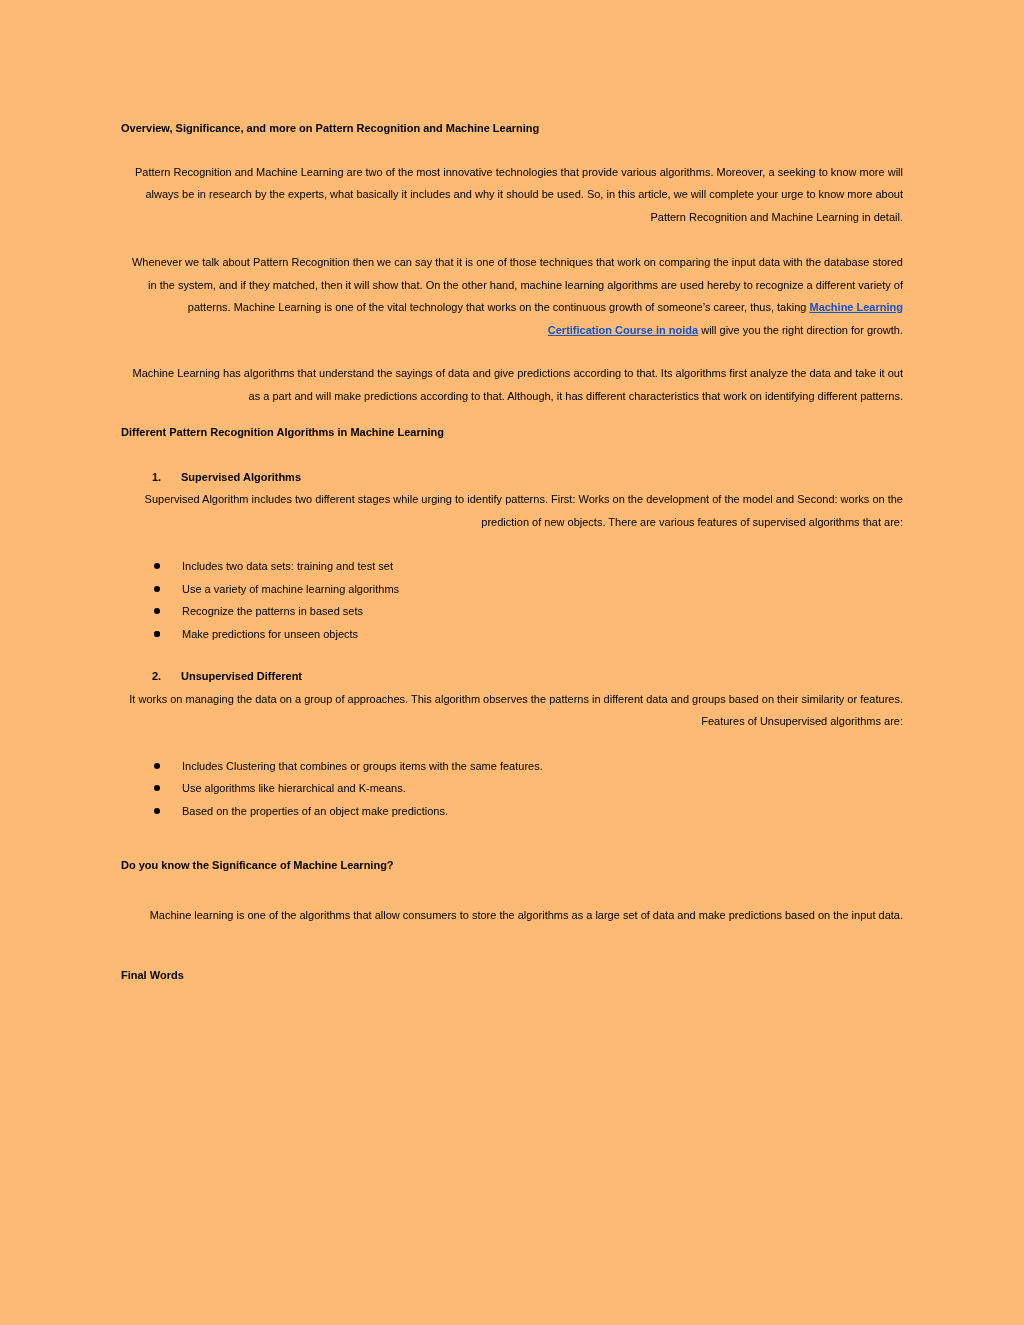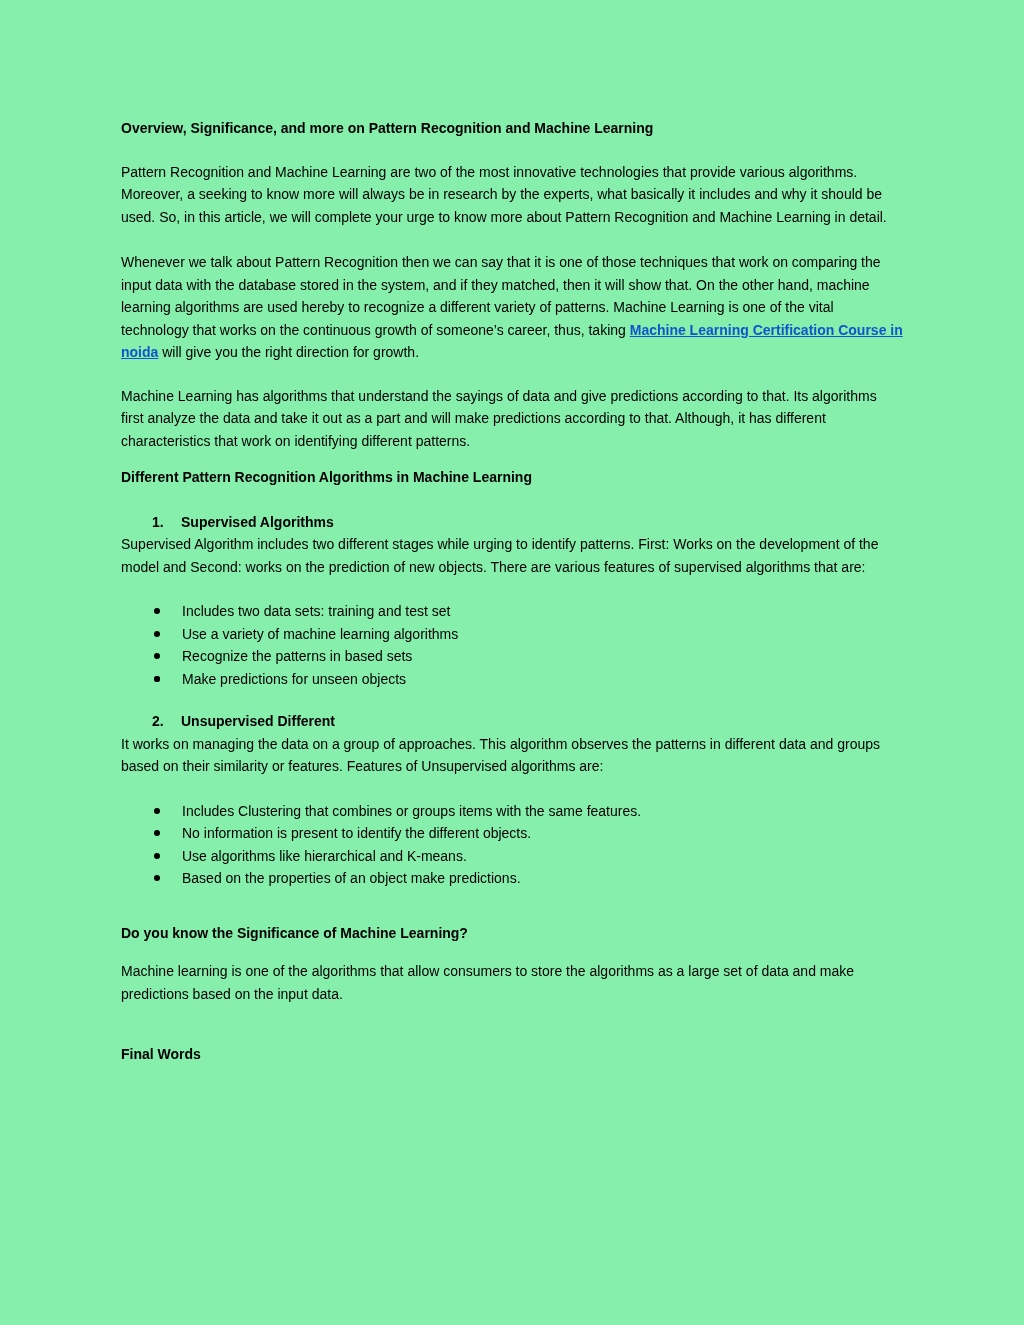--- a/index.html
+++ b/index.html
@@ -4,34 +4,35 @@
 <style>
   html, body {
     margin: 0;
     padding: 0;
     background: #ffffff;
   }
   .page {
     position: relative;
     width: 1024px;
     height: 1325px;
-    background: #86efac;
+    background: #fdba74;
     box-sizing: border-box;
     padding: 117px 121px 0 121px;
     font-family: "Liberation Sans", sans-serif;
-    font-size: 14px;
+    font-size: 11px;
     line-height: 22.5px;
     color: #000000;
     overflow: hidden;
   }
   .heading {
     font-weight: bold;
   }
   .para {
     font-weight: normal;
+    text-align: right;
   }
   .numbered-item {
     font-weight: bold;
   }
   .numbered-item .num {
     display: inline-block;
     margin-left: 31px;
     width: 29px;
   }
   .bullet-list {
@@ -83,24 +84,23 @@
     <div class="bullet-row"><span class="bullet-dot"></span></div>
     <div class="bullet-row"><span class="bullet-dot"></span><span>Make predictions for unseen objects</span></div>
   </div>
 
   <div class="numbered-item"><span class="num">2.</span><span>Unsupervised Different</span></div>
 
   <div class="para" style="margin-bottom:22px">It works on managing the data on a group of approaches. This algorithm observes the patterns in different data and groups based on their similarity or features. Features of Unsupervised algorithms are:</div>
 
   <div class="bullet-list" style="margin-bottom:32px">
     <div class="bullet-row"><span class="bullet-dot"></span><span>Includes Clustering that combines or groups items with the same features.</span></div>
-    <div class="bullet-row"><span class="bullet-dot"></span><span>No information is present to identify the different objects.</span></div>
     <div class="bullet-row"><span class="bullet-dot"></span><span>Use algorithms like hierarchical and K-means.</span></div>
     <div class="bullet-row"><span class="bullet-dot"></span><span>Based on the properties of an object make predictions.</span></div>
   </div>
 
-  <div class="heading" style="margin-bottom:16px">Do you know the Significance of Machine Learning?</div>
+  <div class="heading" style="margin-bottom:27px">Do you know the Significance of Machine Learning?</div>
 
   <div class="para" style="margin-bottom:38px">Machine learning is one of the algorithms that allow consumers to store the algorithms as a large set of data and make predictions based on the input data.</div>
 
   <div class="heading">Final Words</div>
 
 </div>
 
 </body></html>

